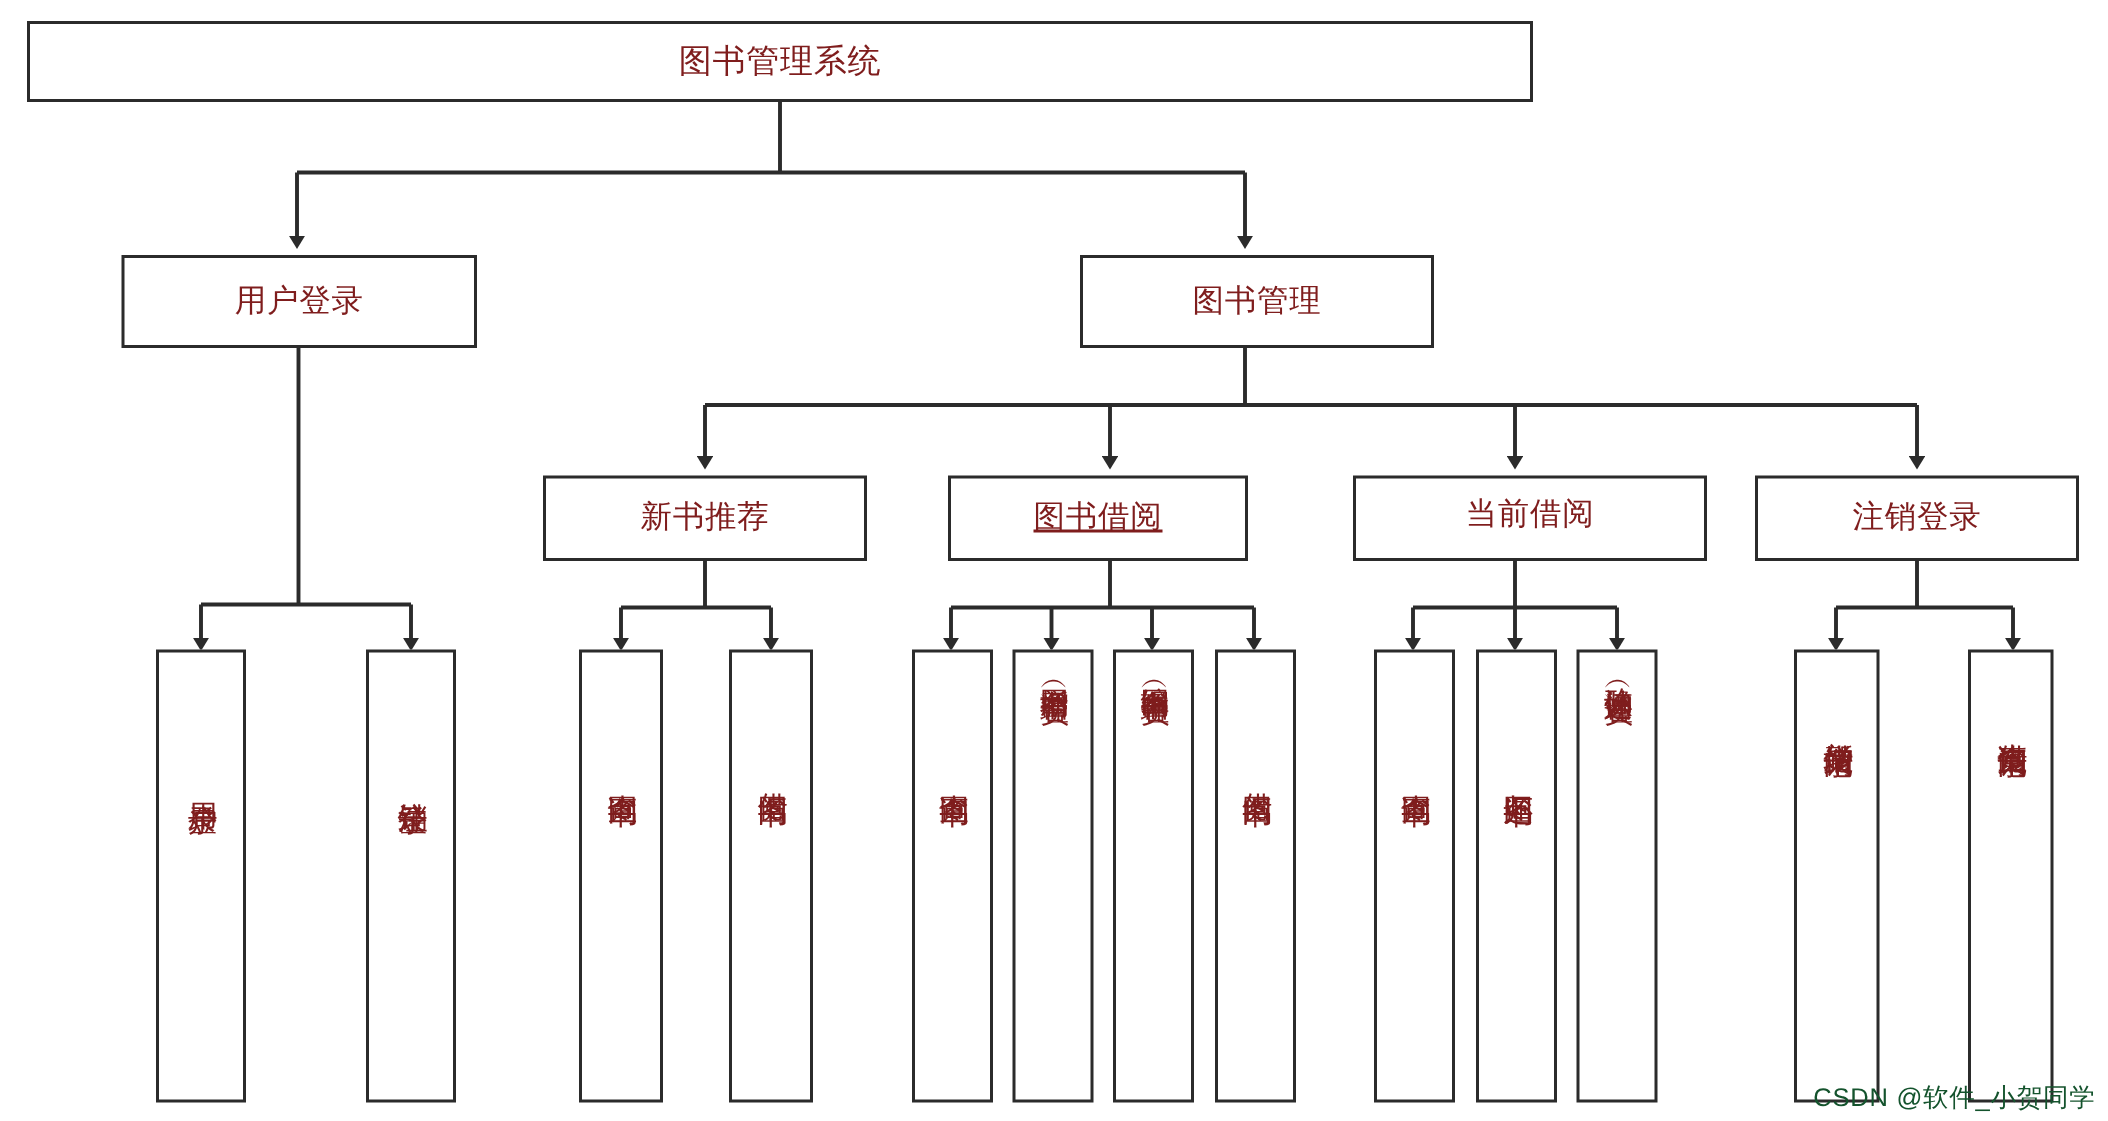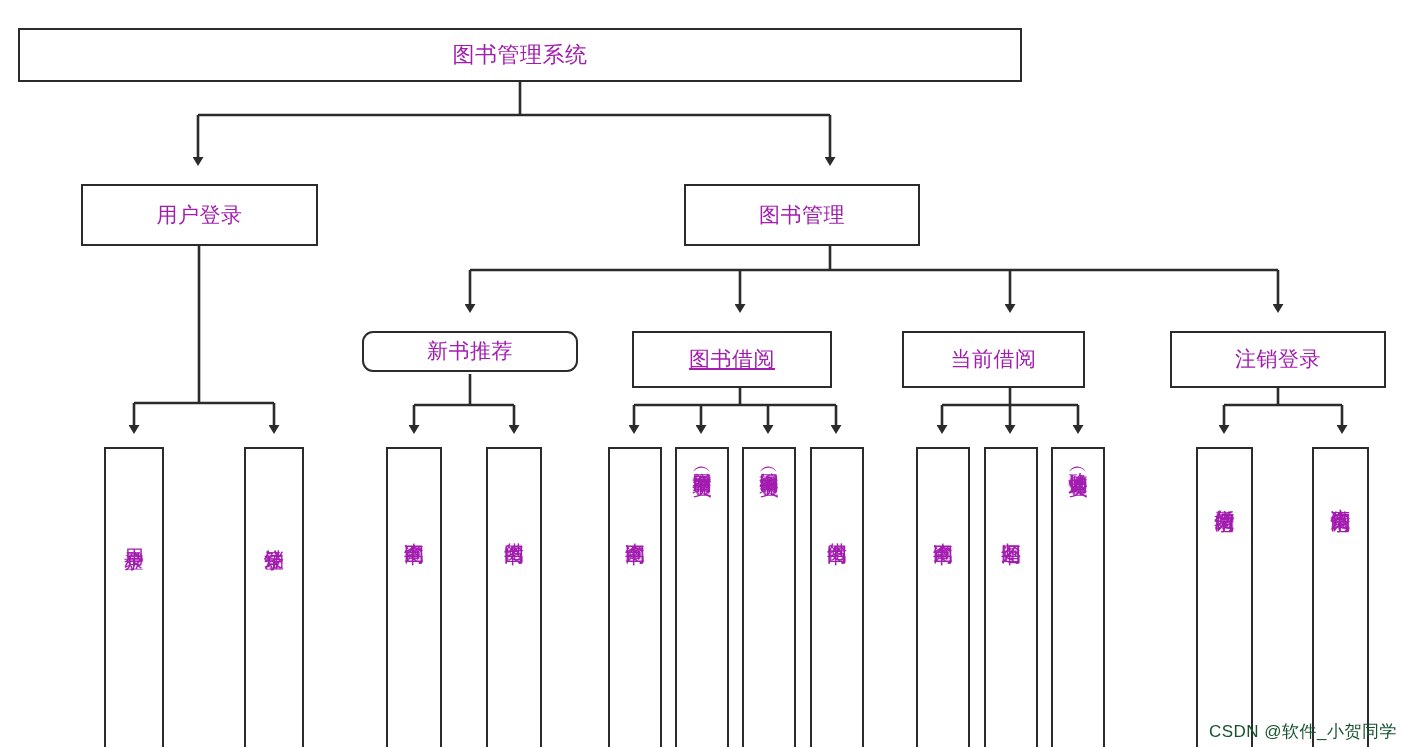--- a/index.html
+++ b/index.html
@@ -26,22 +26,21 @@
     pointer-events: none;
   }
   .node {
     position: absolute;
     box-sizing: border-box;
     border: 2.5px solid #2b2b2b;
     background: #ffffff;
     display: flex;
     align-items: center;
     justify-content: center;
-    color: #a21caf;
-    margin-top: 14px;
+    color: #7f1d1d;
   }
   .node .label {
     display: block;
     text-align: center;
     line-height: 1.18;
   }
   
   .node.horiz .label {
     writing-mode: horizontal-tb;
     font-size: 21px;
@@ -135,31 +134,31 @@
     </g>
   </svg>
 
   <div class="node horiz root" style="left:18px; top:14px; width:1004px; height:54px;">
     <span class="label">图书管理系统</span>
   </div>
 
   <div class="node horiz" style="left:81px; top:170px; width:237px; height:62px;">
     <span class="label">用户登录</span>
   </div>
-  <div class="node horiz" style="left:684px; top:170px; width:236px; height:62px;">
+  <div class="node horiz" style="left:720px; top:170px; width:236px; height:62px;">
     <span class="label">图书管理</span>
   </div>
 
-  <div class="node horiz" style="left:362px; top:317px; width:216px; height:41px;border-radius:11px;">
+  <div class="node horiz" style="left:362px; top:317px; width:216px; height:57px;">
     <span class="label">新书推荐</span>
   </div>
   <div class="node horiz" style="left:632px; top:317px; width:200px; height:57px;text-decoration:underline;">
     <span class="label">图书借阅</span>
   </div>
-  <div class="node horiz" style="left:902px; top:317px; width:183px; height:57px;">
+  <div class="node horiz" style="left:902px; top:317px; width:236px; height:57px;font-family:Liberation Mono, monospace;">
     <span class="label">当前借阅</span>
   </div>
   <div class="node horiz" style="left:1170px; top:317px; width:216px; height:57px;">
     <span class="label">注销登录</span>
   </div>
 
   <div class="node vert" style="left:104px; top:433px; width:60px; height:302px; padding-top:84px;">
     <span class="label">用户登录</span>
   </div>
   <div class="node vert" style="left:244px; top:433px; width:60px; height:302px; padding-top:84px;">

